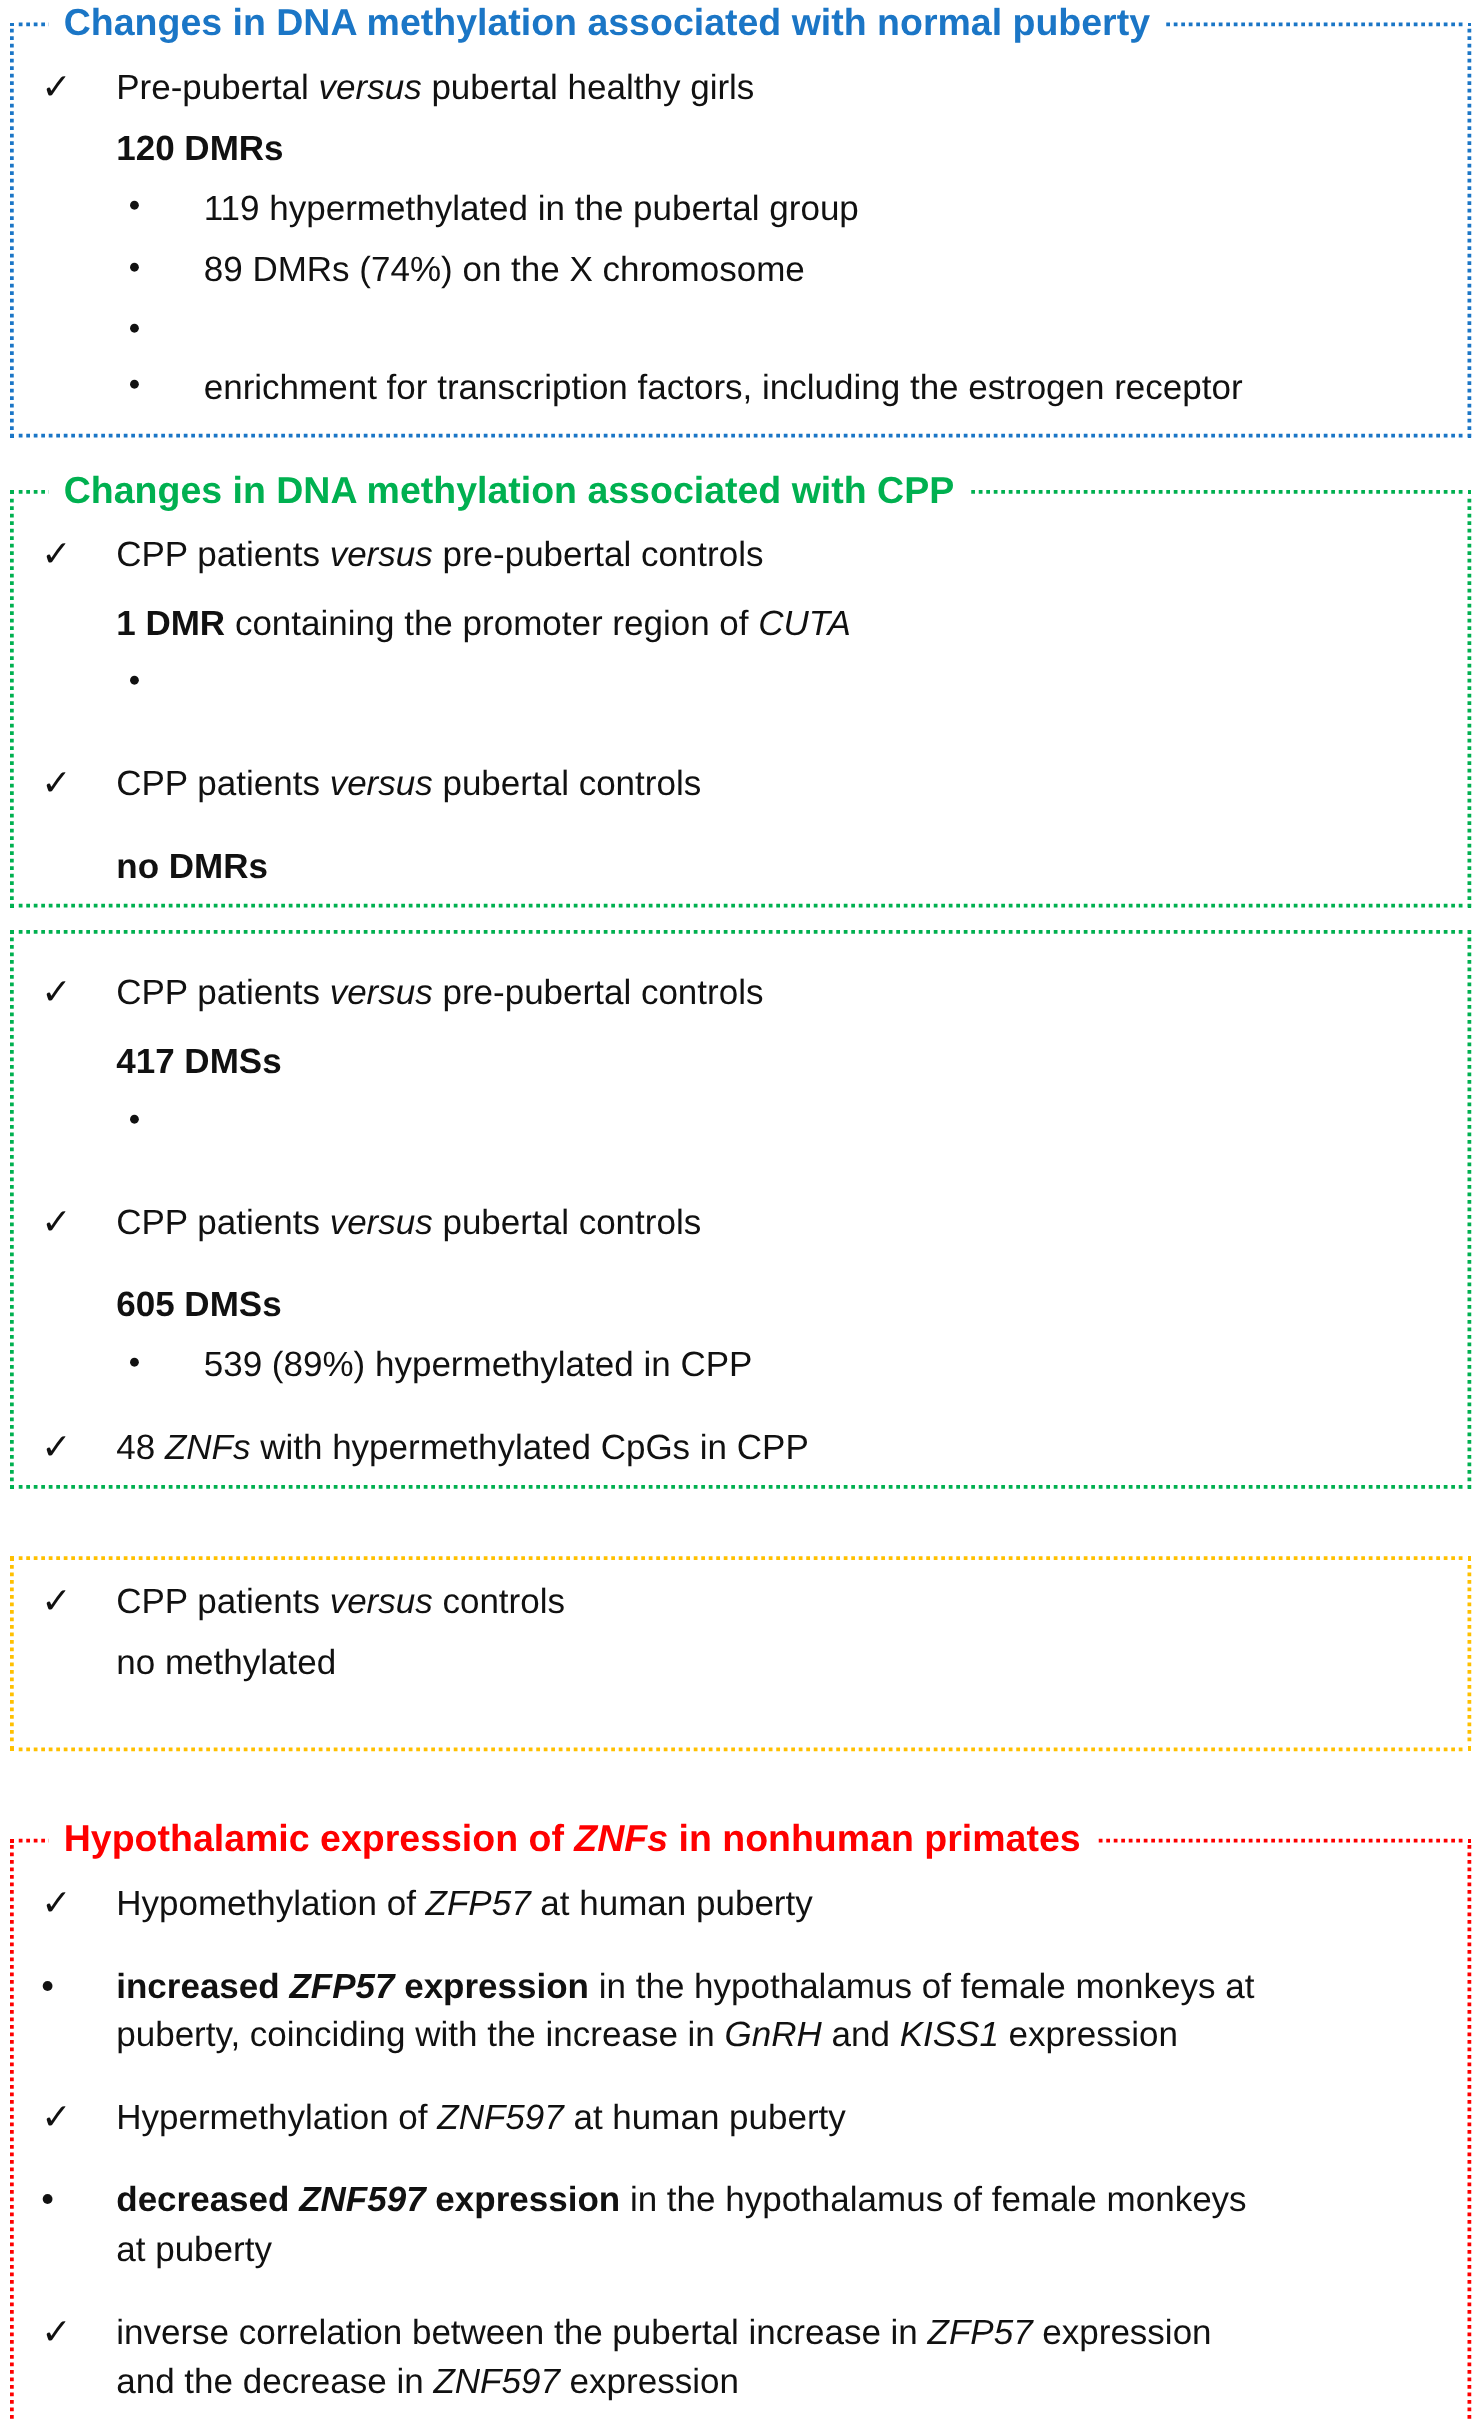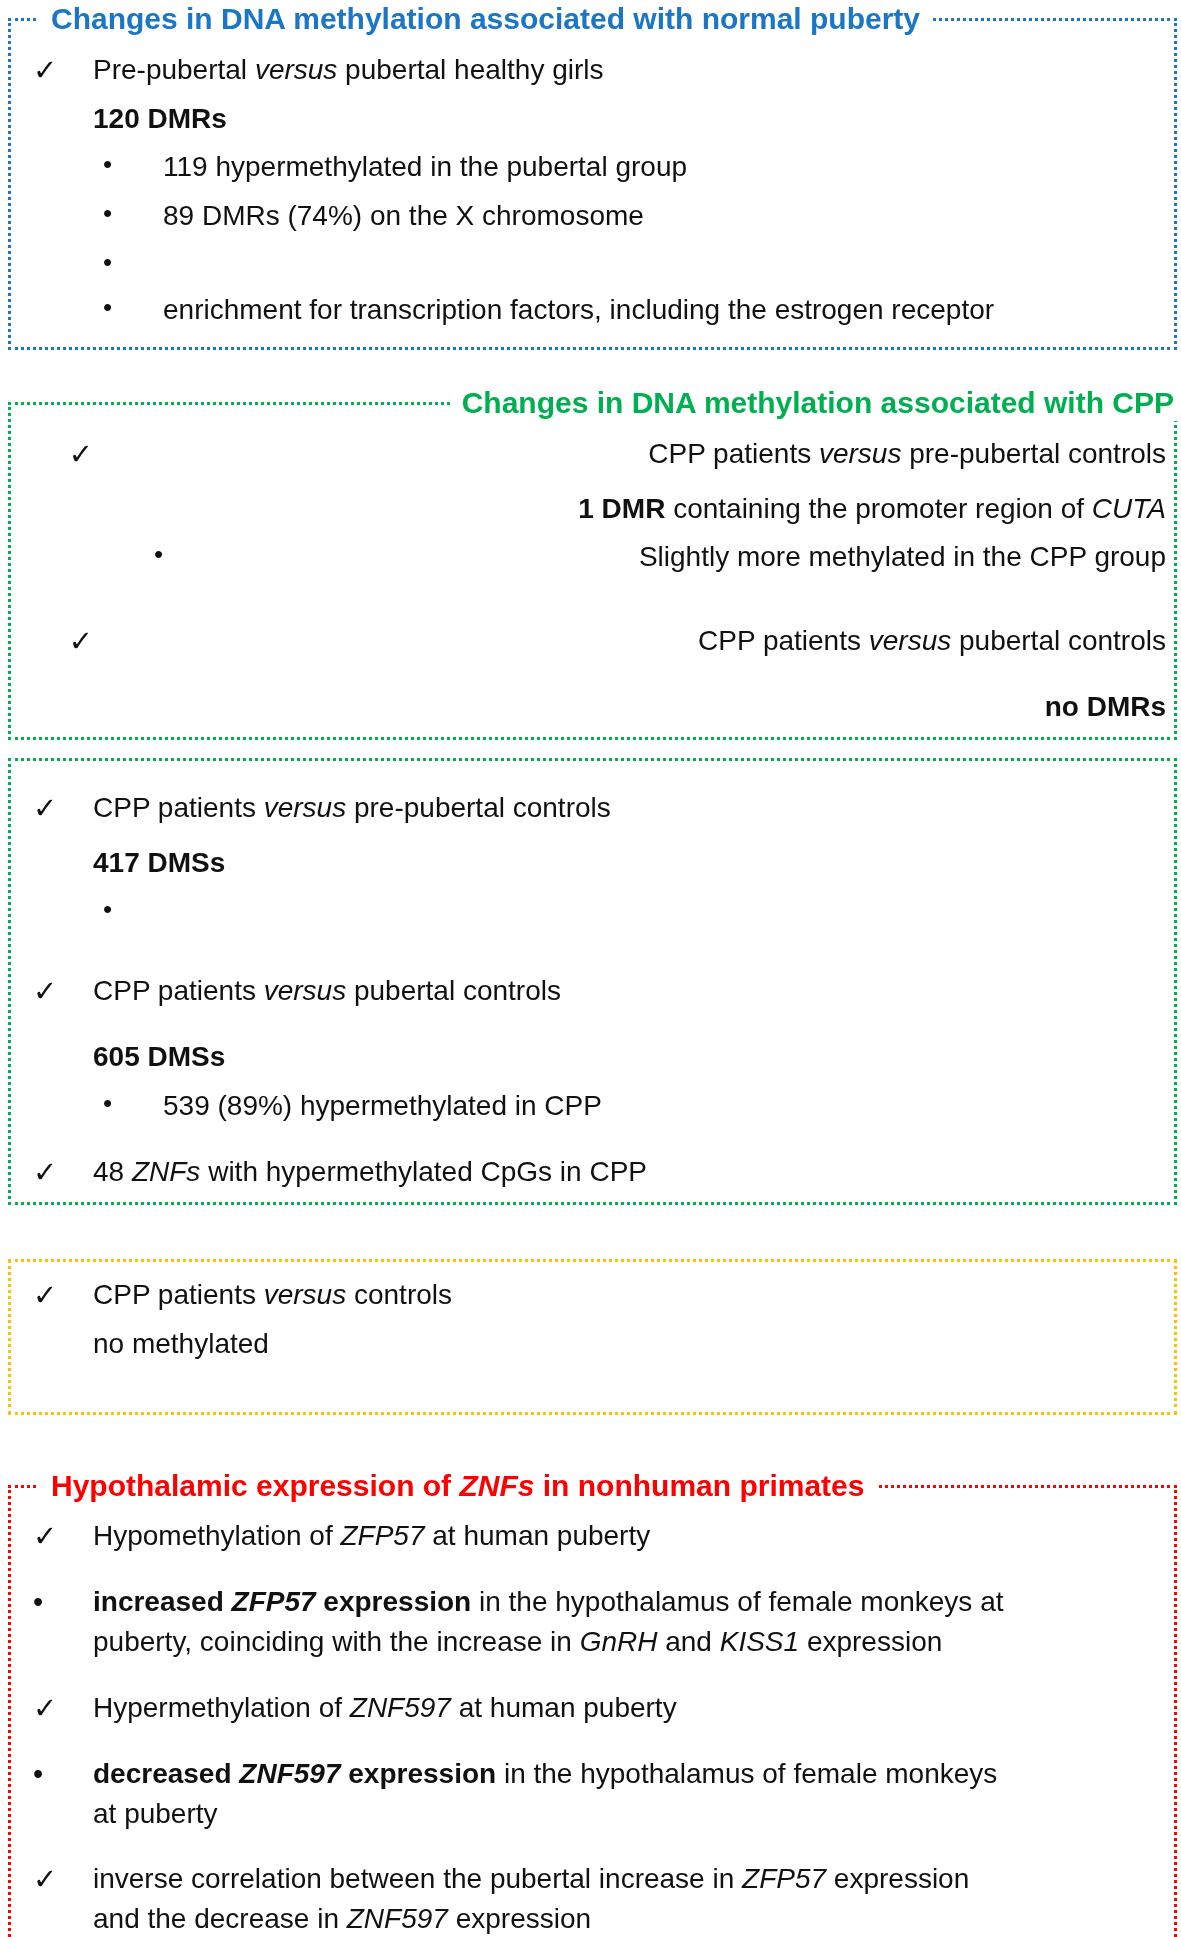--- a/index.html
+++ b/index.html
@@ -52,21 +52,21 @@
     font-size: 29px;
     line-height: 1.38;
   }
   .row.indent .marker { flex: 0 0 60px; font-size: 26px; }
   .rowtext { flex: 1 1 auto; }
   b { font-weight: 700; }
   i { }
 
   
   #box-0 { min-height: 348px; }
-  #box-1 { min-height: 342px; margin-top: 36px; text-align: right; }
+  #box-1 { min-height: 342px; margin-top: 26px; }
   #box-2 { min-height: 424px; margin-top: 18px; padding-top: 18px; }
   #box-3 { min-height: 156px; margin-top: 54px; }
   #box-4 { min-height: 492px; margin-top: 54px; }
 </style>
 </head>
 <body>
 
 <main>
 
   <fieldset class="box" id="box-0" style="--accent: #1B76C6;">
@@ -104,21 +104,20 @@
         <div class="row">
           <span class="marker">✓</span>
           <span class="rowtext">CPP patients <i>versus</i> pre-pubertal controls</span>
         </div>
         <div class="row sp-sm">
           <span class="marker"></span>
           <span class="rowtext"><b>1 DMR</b> containing the promoter region of <i>CUTA</i></span>
         </div>
         <div class="row indent">
           <span class="marker">•</span>
-          <span class="rowtext">Slightly more methylated in the CPP group</span>
         </div>
         <div class="row sp-lg">
           <span class="marker">✓</span>
           <span class="rowtext">CPP patients <i>versus</i> pubertal controls</span>
         </div>
         <div class="row sp-md">
           <span class="marker"></span>
           <span class="rowtext"><b>no DMRs</b></span>
         </div>
       </div>

